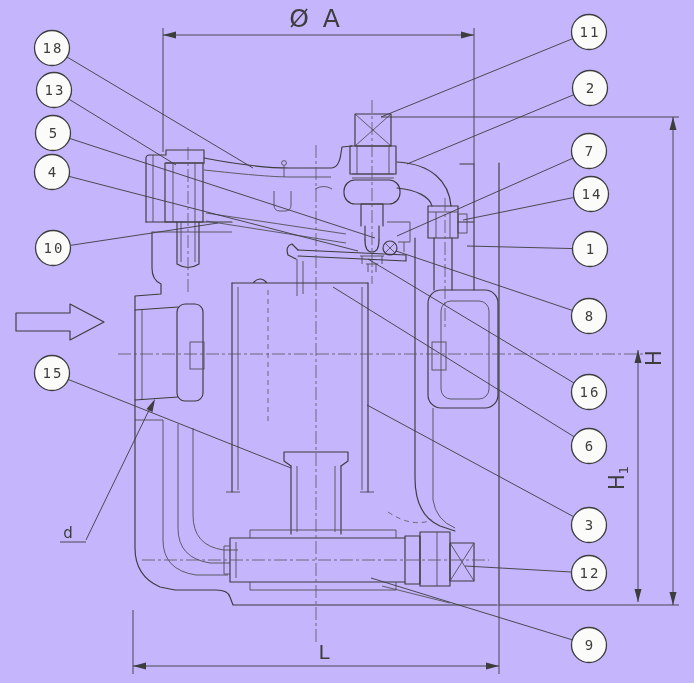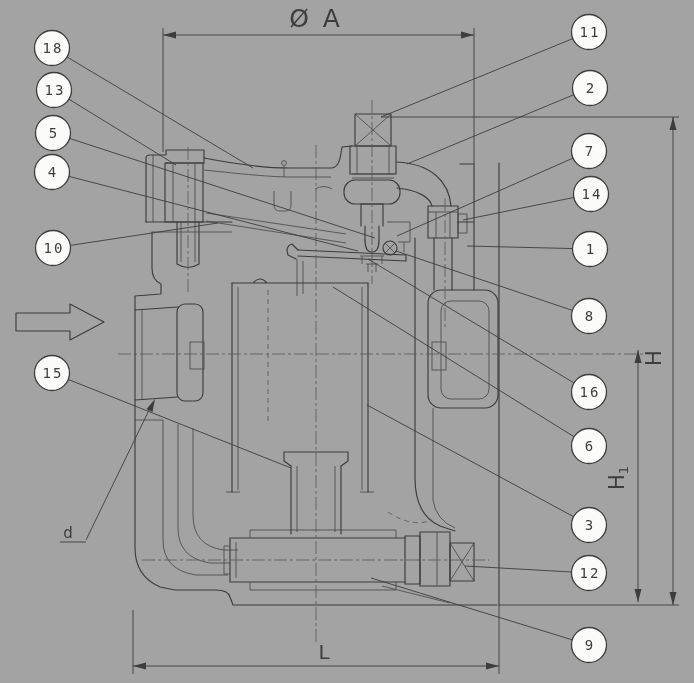--- a/index.html
+++ b/index.html
@@ -1,16 +1,16 @@
 <!DOCTYPE html>
 <html><head>
 <meta charset="utf-8">
 <style>
   html,body{margin:0;padding:0;background:#e8e8e8;}
-  #stage{width:694px;height:683px;background:#a3a3a3;position:relative;overflow:hidden;
+  #stage{width:694px;height:683px;background:#c4b5fd;position:relative;overflow:hidden;
          font-family:"DejaVu Sans",sans-serif;}
   svg{display:block;}
   .ln{stroke:#3d3d3d;fill:none;stroke-width:1.15;stroke-linecap:round;stroke-linejoin:round;}
   .thin{stroke:#4a4a4a;fill:none;stroke-width:0.85;}
   .cl{stroke:#555;fill:none;stroke-width:0.8;stroke-dasharray:13 3 3 3;}
   .hid{stroke:#555;fill:none;stroke-width:0.8;stroke-dasharray:5 4;}
   .dim{stroke:#3d3d3d;fill:none;stroke-width:0.9;}
   .arr{fill:#3d3d3d;stroke:none;}
   .balloon-circle{fill:#fbfbf9;stroke:#3d3d3d;stroke-width:1.3;}
   .balloon-num{font-family:"DejaVu Sans Mono",monospace;font-size:14px;fill:#3d3d3d;

